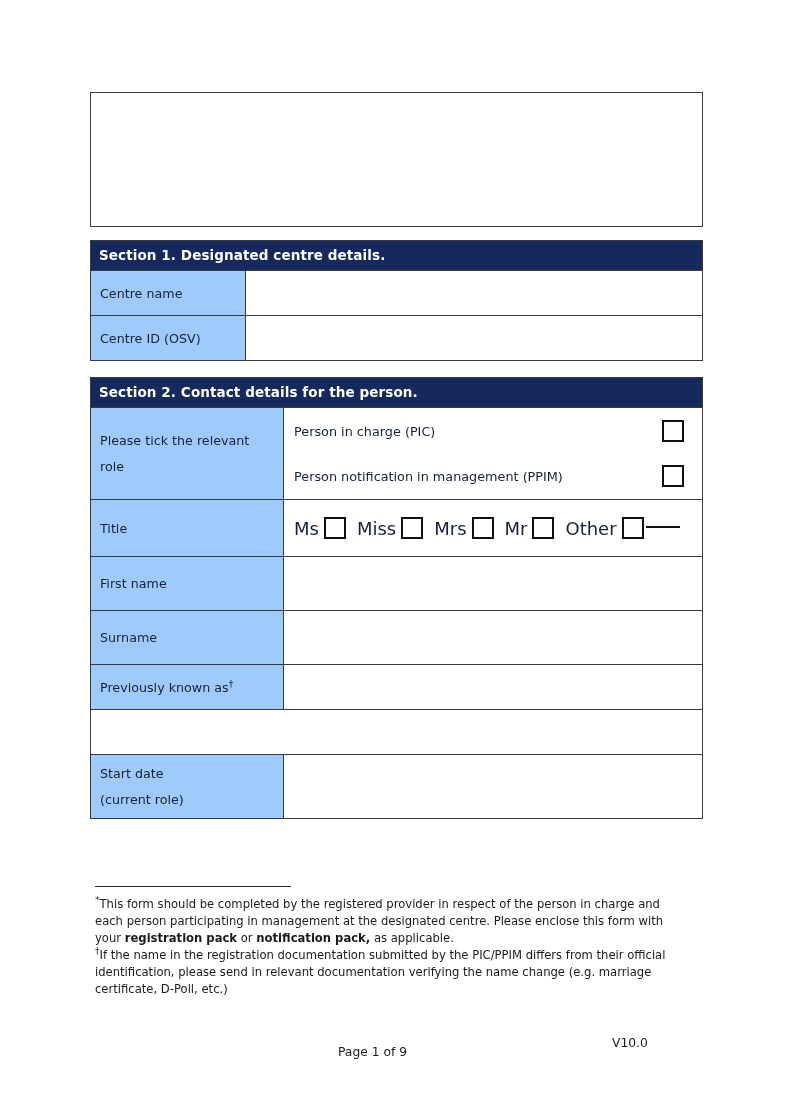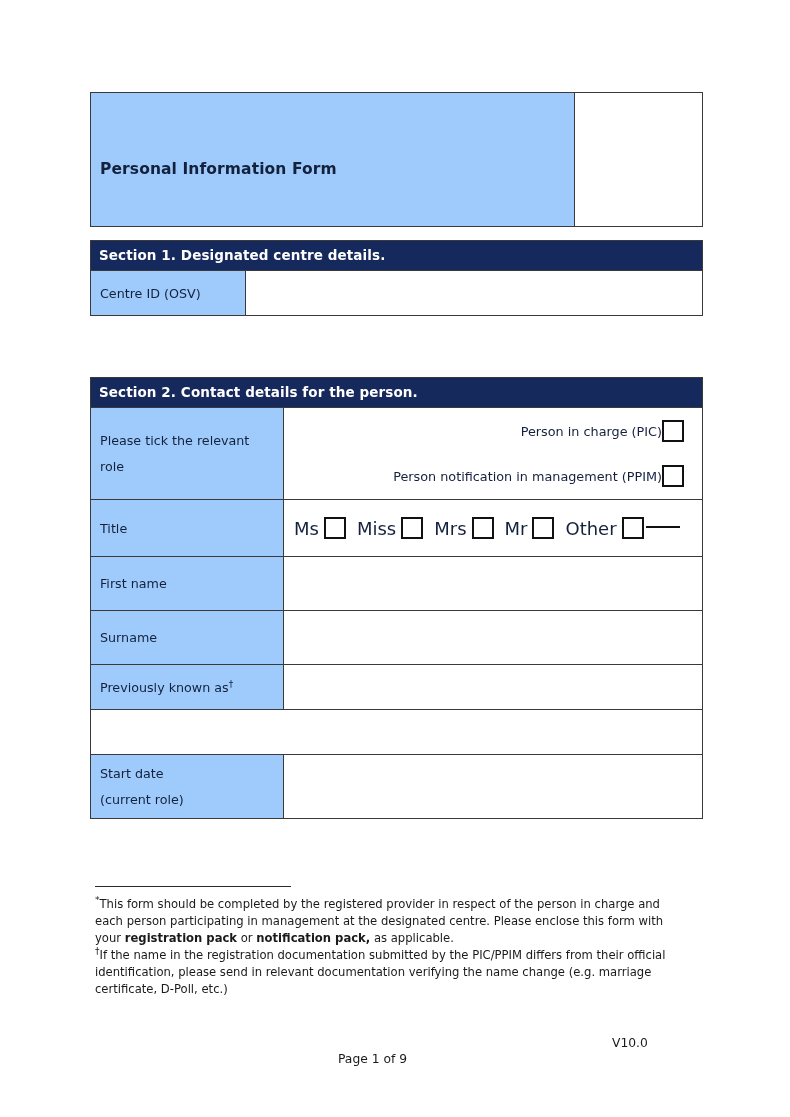--- a/index.html
+++ b/index.html
@@ -89,21 +89,20 @@
     justify-content: center;
   }
   .cell-label .line2 { margin-top: 11px; }
   .cell-value {
     flex: 1;
     background: #ffffff;
     box-sizing: border-box;
     padding: 8px 10px;
     font-size: 12.7px;
     color: #14213d;
-    text-align: right;
   }
 
   
   #section-1 { top: 240px; }
   #section-1 .cell-label { width: 155px; height: 44px; }
   #section-1 .cell-value { height: 44px; }
 
   
   #section-2 { top: 377px; }
   #section-2 .cell-label { width: 193px; }
@@ -201,43 +200,46 @@
     position: absolute;
     left: 90px;
     top: 1036px;
     width: 613px;
     font-size: 12.3px;
     color: #1a1a1a;
   }
   .footer-page {
     position: absolute;
     left: 248px;
-    top: 16px;
+    top: 9px;
   }
   .footer-version {
     position: absolute;
     left: 522px;
     top: 0;
   }
 </style>
 </head>
 <body>
 
 <div class="page">
 
   <div class="title-block">
-    <div class="title-fill">
-      <div class="title-text">Personal Information Form</div>
-    </div>
     <div class="title-logo-box"></div>
   </div>
 
   <div class="form-table" id="section-1">
     <div class="section-header">Section 1. Designated centre details.</div>
 
+    <div class="row">
+      <div class="cell-label">
+        <span>Centre name</span>
+      </div>
+      <div class="cell-value"></div>
+    </div>
 
     <div class="row">
       <div class="cell-label">
         <span>Centre ID (OSV)</span>
       </div>
       <div class="cell-value"></div>
     </div>
   </div>
 
   <div class="form-table" id="section-2">

